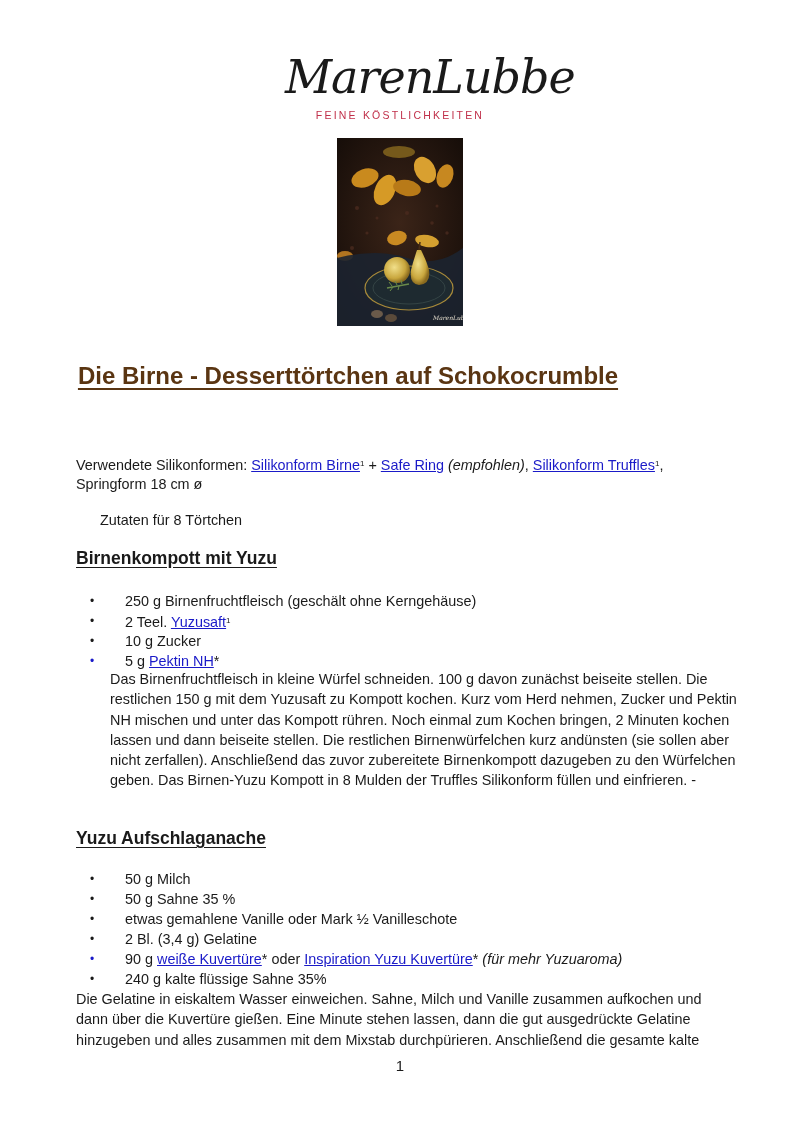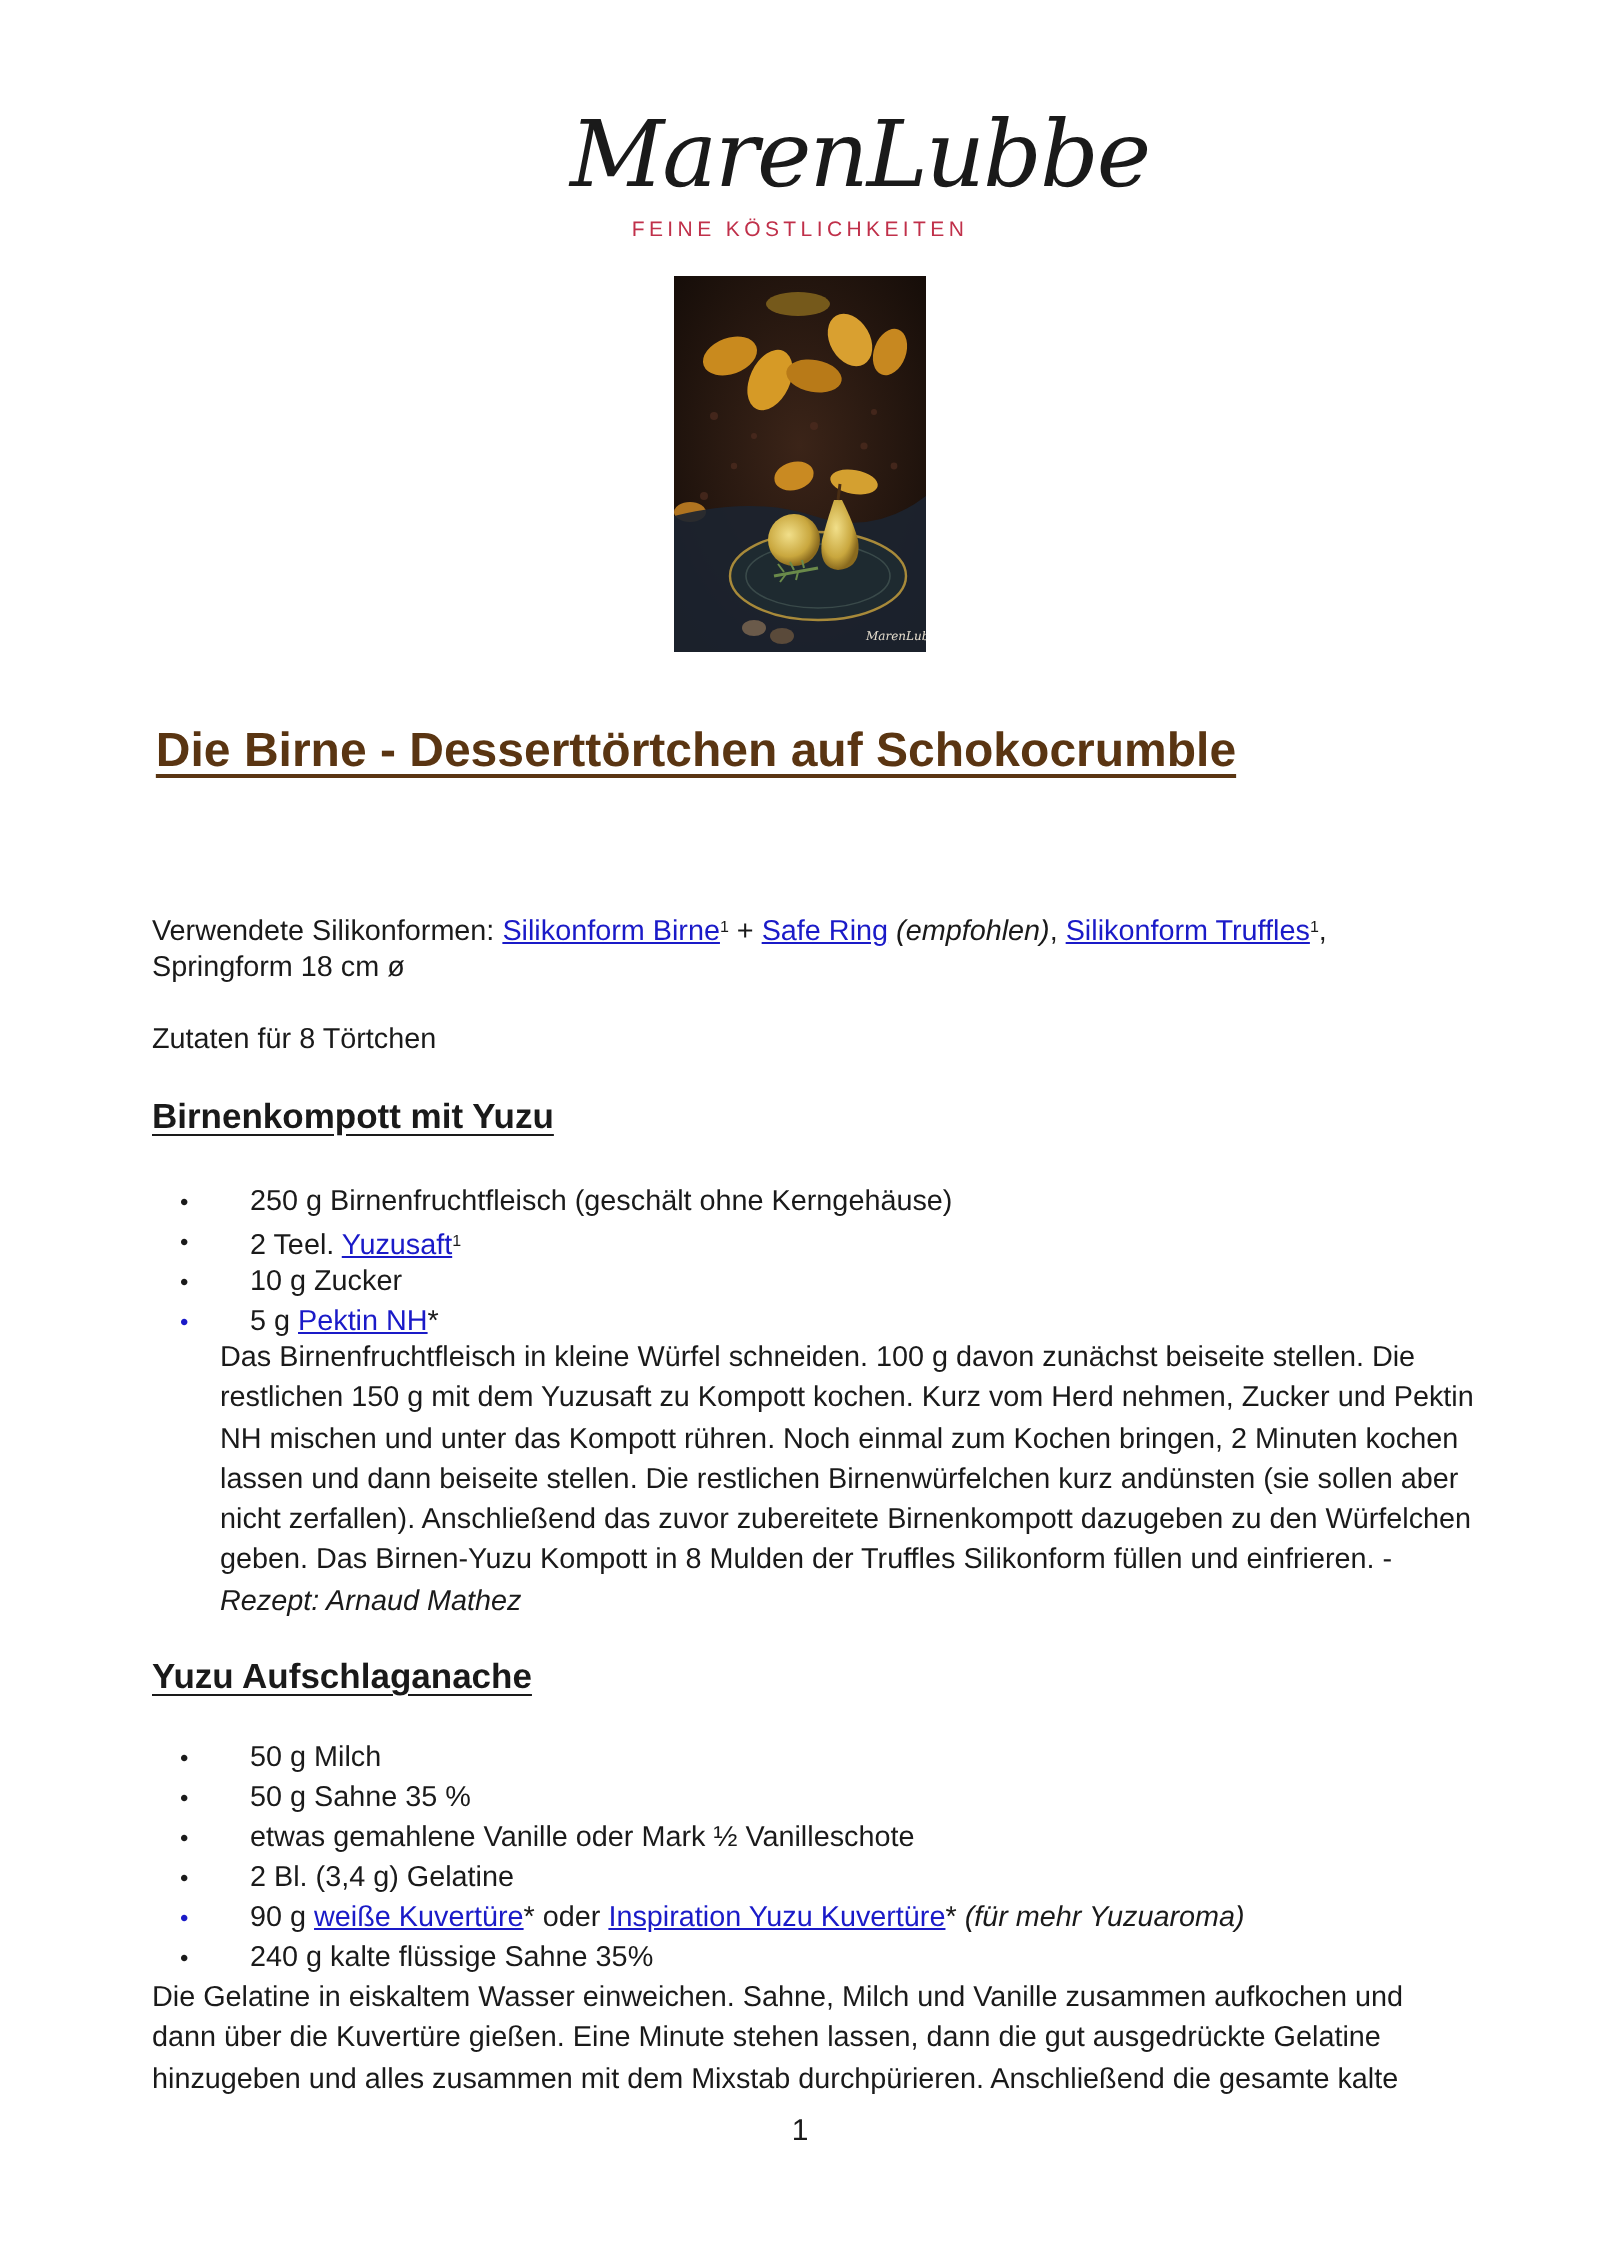--- a/index.html
+++ b/index.html
@@ -124,21 +124,21 @@
   </div>
 
   <h1 class="title" style="margin:0;">Die Birne - Desserttörtchen auf Schokocrumble</h1>
 
 
   <div class="txt" style="top:454px;">
     <span>Verwendete Silikonformen: </span><a class="link" href="#">Silikonform Birne</a><sup class="sm">1</sup><span> + </span><a class="link" href="#">Safe Ring</a><span class="it"> (empfohlen)</span><span>, </span><a class="link" href="#">Silikonform Truffles</a><sup class="sm">1</sup><span>,</span>
   </div>
   <div class="txt" style="top:474px;">Springform 18 cm ø</div>
 
-  <div class="txt" style="top:510px;">Zutaten für 8 Törtchen</div>
+  <div class="txt" style="top:510px;margin-left:24px;">Zutaten für 8 Törtchen</div>
 
   <div class="h2" style="top:548px;">Birnenkompott mit Yuzu</div>
 
   <ul class="ing" style="top:591px;">
     <li>
       <span class="bullet">•</span>
       <span>250 g Birnenfruchtfleisch (geschält ohne Kerngehäuse)</span>
     </li>
     <li>
       <span class="bullet">•</span>
@@ -154,21 +154,20 @@
     </li>
   </ul>
 
   <div class="para" style="top:669px;margin-left:34px;">
     <span class="line">Das Birnenfruchtfleisch in kleine Würfel schneiden. 100 g davon zunächst beiseite stellen. Die</span>
     <span class="line">restlichen 150 g mit dem Yuzusaft zu Kompott kochen. Kurz vom Herd nehmen, Zucker und Pektin</span>
     <span class="line">NH mischen und unter das Kompott rühren. Noch einmal zum Kochen bringen, 2 Minuten kochen</span>
     <span class="line">lassen und dann beiseite stellen. Die restlichen Birnenwürfelchen kurz andünsten (sie sollen aber</span>
     <span class="line">nicht zerfallen). Anschließend das zuvor zubereitete Birnenkompott dazugeben zu den Würfelchen</span>
     <span class="line">geben. Das Birnen-Yuzu Kompott in 8 Mulden der Truffles Silikonform füllen und einfrieren. -</span>
-    <span class="line it">Rezept: Arnaud Mathez</span>
   </div>
 
   <div class="h2" style="top:828px;">Yuzu Aufschlaganache</div>
 
   <ul class="ing" style="top:869px;">
     <li>
       <span class="bullet">•</span>
       <span>50 g Milch</span>
     </li>
     <li>

